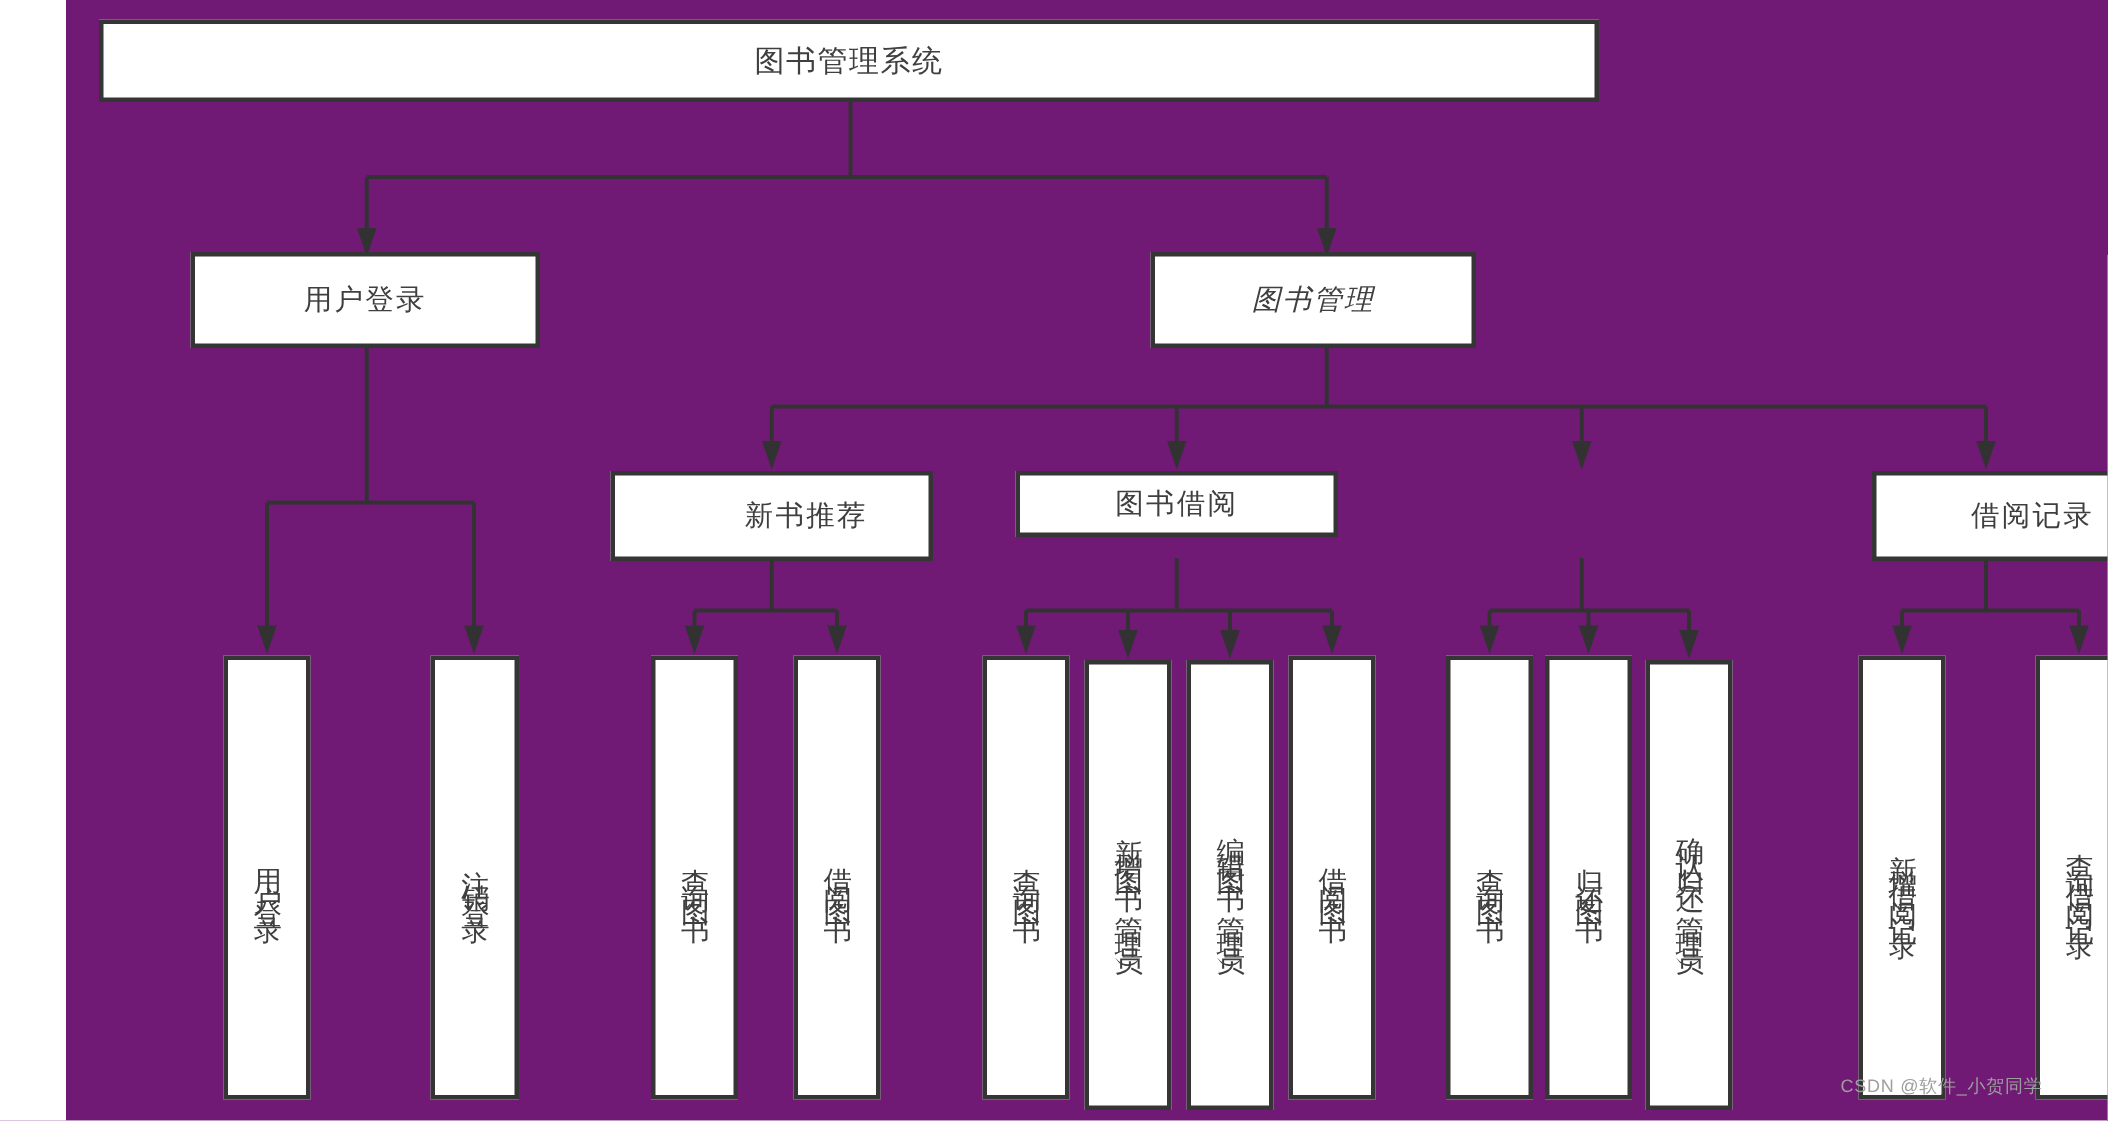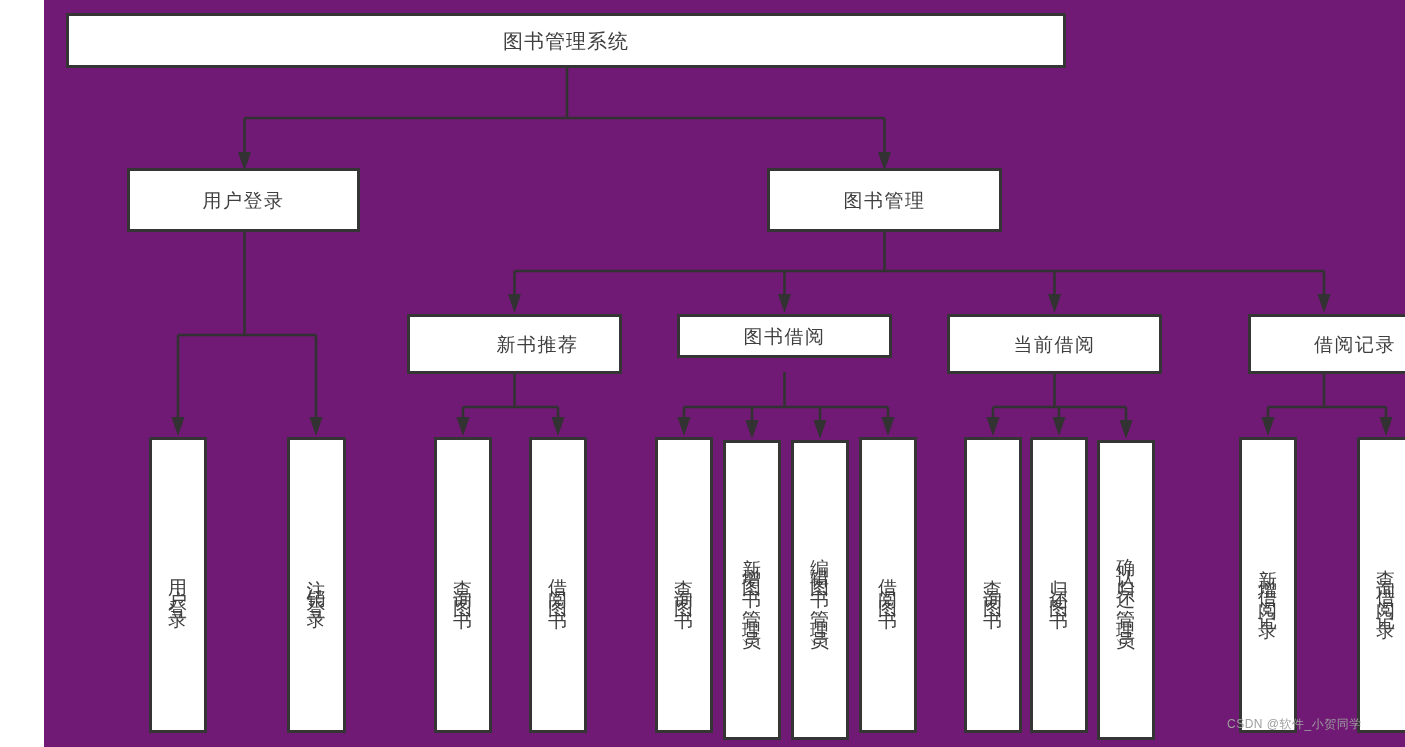--- a/index.html
+++ b/index.html
@@ -110,32 +110,29 @@
     </g>
   </svg>
 
   <div class="node hnode root-node" style="left:22px; top:13px; width:1000px; height:55px;">
     <span>图书管理系统</span>
   </div>
 
   <div class="node hnode" style="left:83px; top:168px; width:233px; height:64px;">
     <span>用户登录</span>
   </div>
-  <div class="node hnode" style="left:723px; top:168px; width:235px; height:64px;">
+  <div class="node hnode" style="left:723px; top:168px; width:217px; height:64px;font-style:italic;">
     <span>图书管理</span>
   </div>
 
   <div class="node hnode" style="left:363px; top:314px; width:215px; height:60px;padding-left:46px;">
     <span>新书推荐</span>
   </div>
   <div class="node hnode" style="left:633px; top:314px; width:215px; height:44px;">
     <span>图书借阅</span>
-  </div>
-  <div class="node hnode" style="left:903px; top:314px; width:215px; height:60px;">
-    <span>当前借阅</span>
   </div>
   <div class="node hnode" style="left:1204px; top:314px; width:214px; height:60px;">
     <span>借阅记录</span>
   </div>
 
   <div class="node leaf" style="left:105px; top:437px; width:58px; height:296px;">
     <span>用户登录</span>
   </div>
   <div class="node leaf" style="left:243px; top:437px; width:59px; height:296px;">
     <span>注销登录</span>

